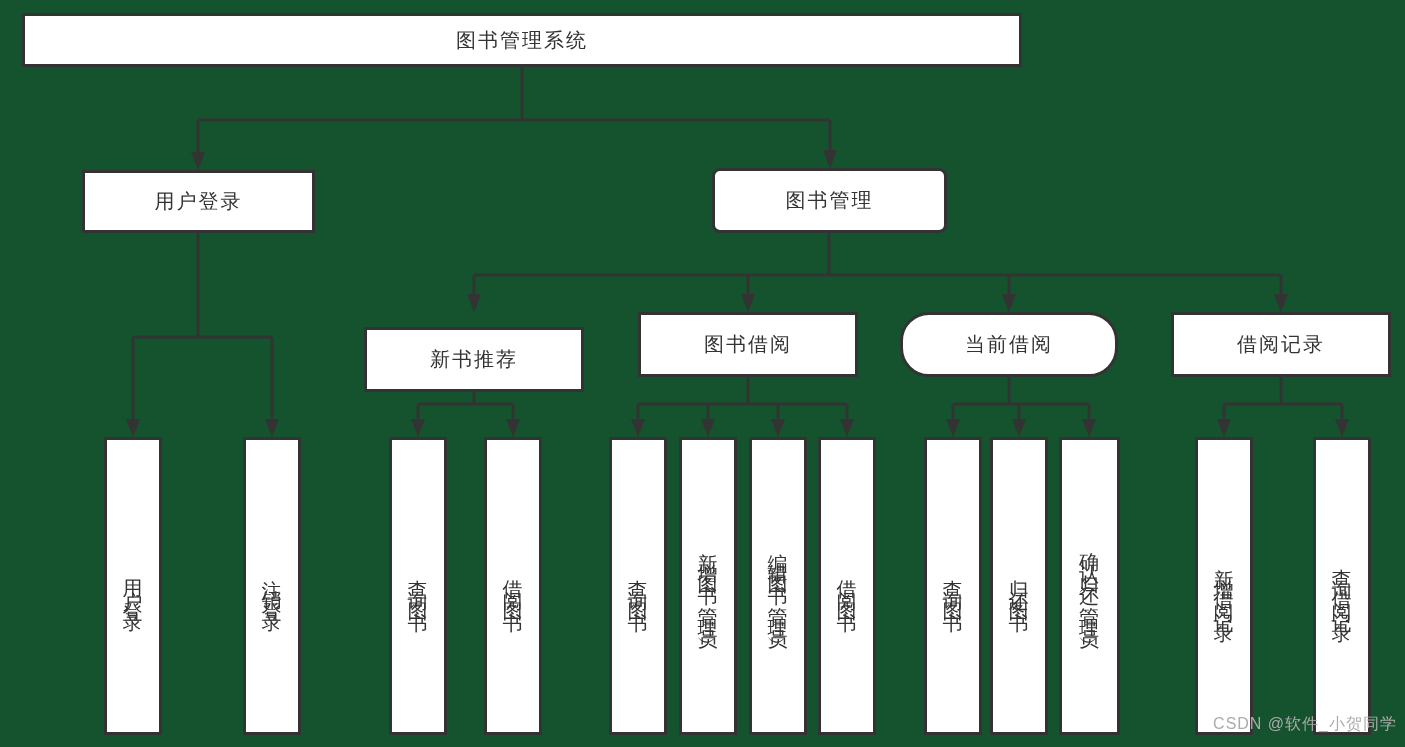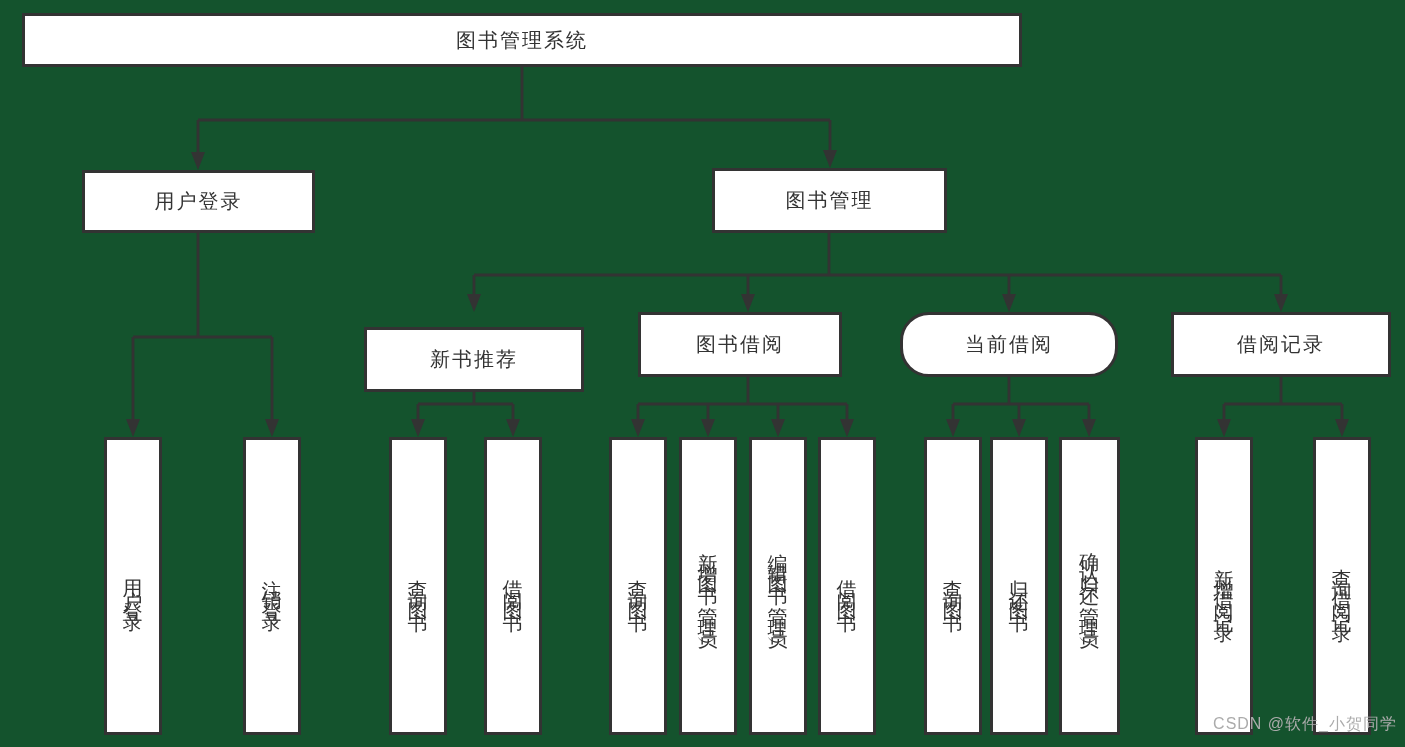--- a/index.html
+++ b/index.html
@@ -90,24 +90,24 @@
 
     <g>
       <path class="ln" d="M1281,377 V404 M1224,404 H1342 M1224,404 V420 M1342,404 V420"></path>
       <path class="tri" d="M1217,419 L1231,419 L1224,437 Z M1335,419 L1349,419 L1342,437 Z"></path>
     </g>
   </svg>
 
   <div class="node h-node" style="left:22px; top:13px; width:1000px; height:54px;">图书管理系统</div>
 
   <div class="node h-node" style="left:82px; top:170px; width:233px; height:63px;">用户登录</div>
-  <div class="node h-node" style="left:712px; top:168px; width:235px; height:65px;">图书管理</div>
+  <div class="node h-node" style="left:712px; top:168px; width:235px; height:65px;border-radius:8px;">图书管理</div>
 
   <div class="node h-node" style="left:364px; top:312px; width:220px; height:65px;margin-top:15px;">新书推荐</div>
-  <div class="node h-node" style="left:638px; top:312px; width:204px; height:65px;">图书借阅</div>
+  <div class="node h-node" style="left:638px; top:312px; width:220px; height:65px;">图书借阅</div>
   <div class="node h-node" style="left:900px; top:312px; width:218px; height:65px;border-radius:29px;">当前借阅</div>
   <div class="node h-node" style="left:1171px; top:312px; width:220px; height:65px;">借阅记录</div>
 
   <div class="node v-node" style="left:104px; top:437px; width:58px; height:298px;">用户登录</div>
   <div class="node v-node" style="left:243px; top:437px; width:58px; height:298px;">注销登录</div>
 
   <div class="node v-node" style="left:389px; top:437px; width:58px; height:298px;">查询图书</div>
   <div class="node v-node" style="left:484px; top:437px; width:58px; height:298px;">借阅图书</div>
 
   <div class="node v-node" style="left:609px; top:437px; width:58px; height:298px;">查询图书</div>

